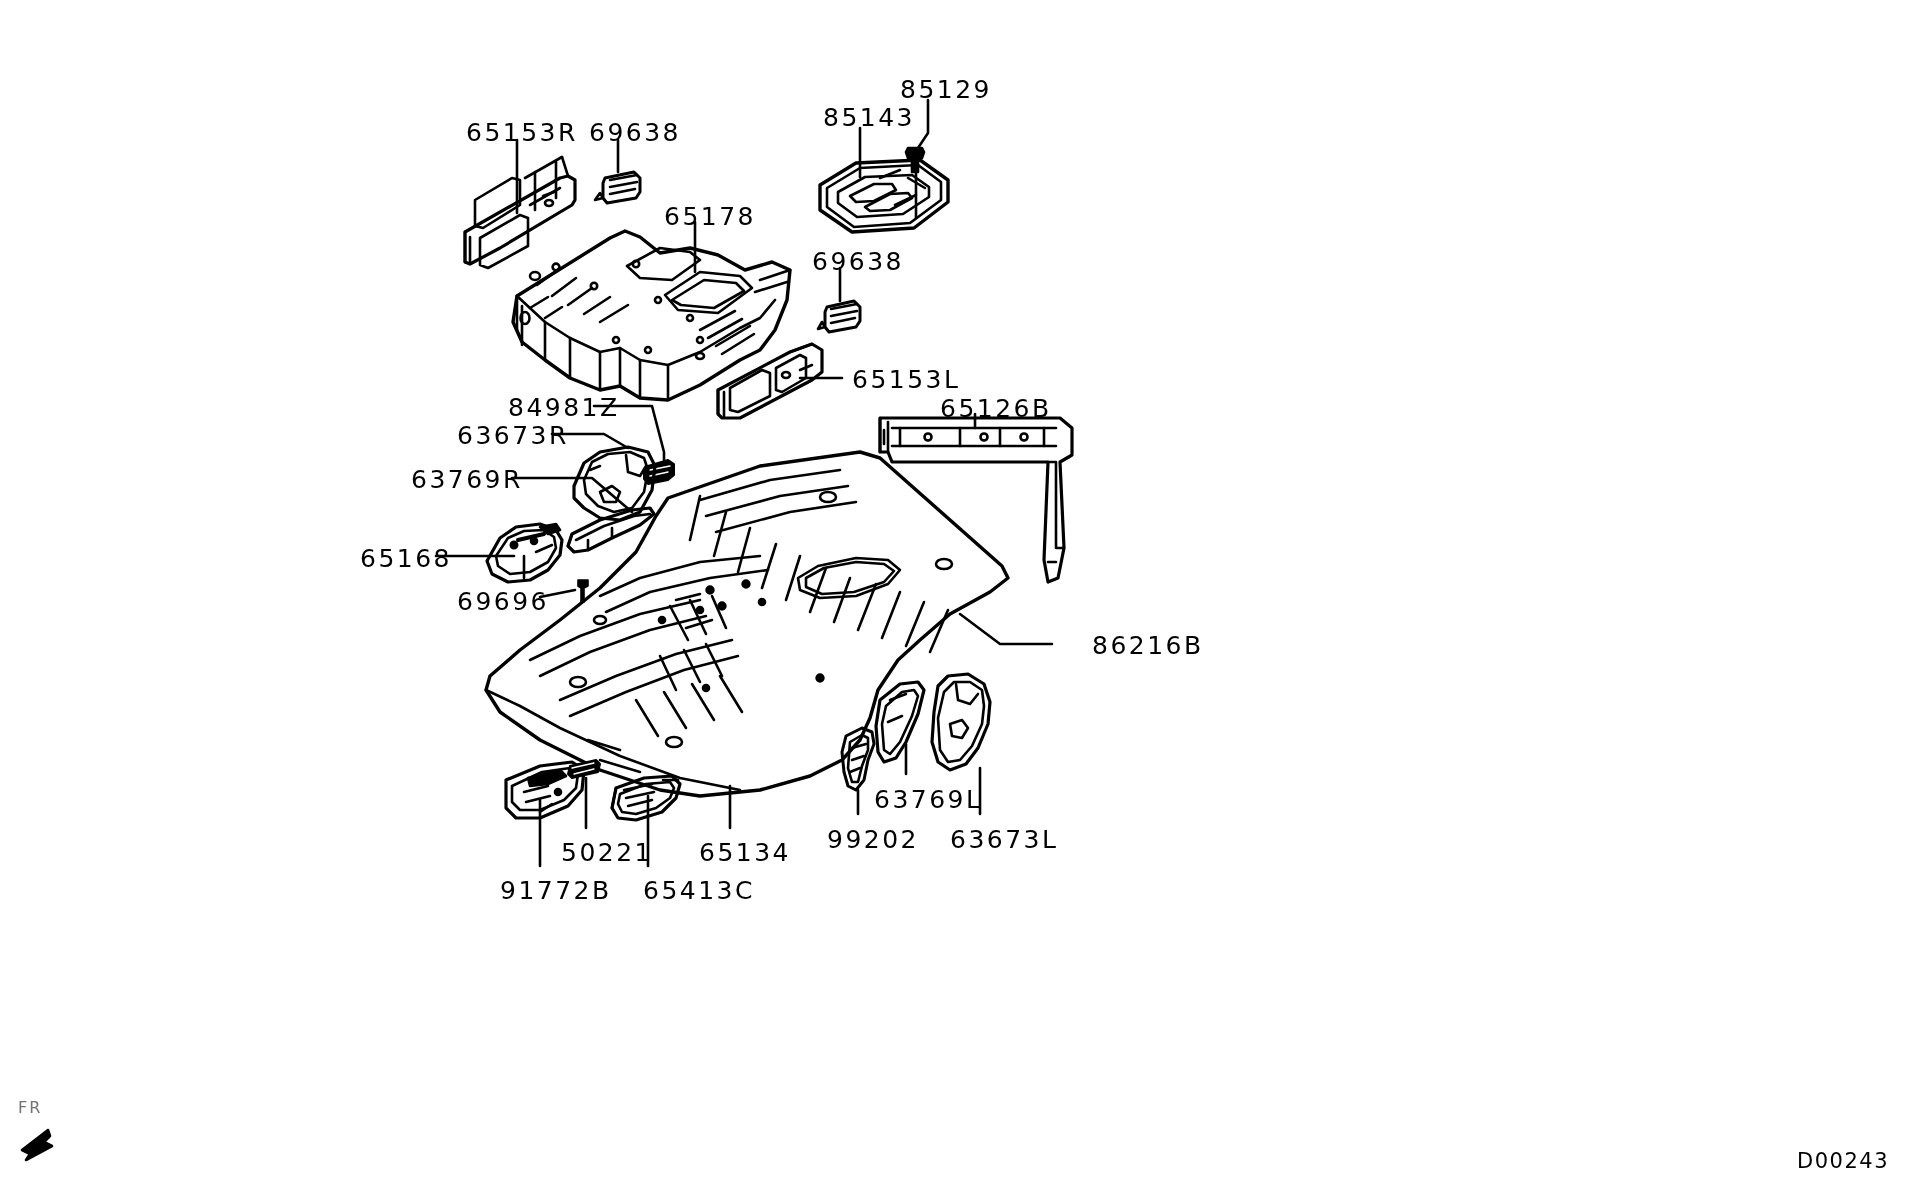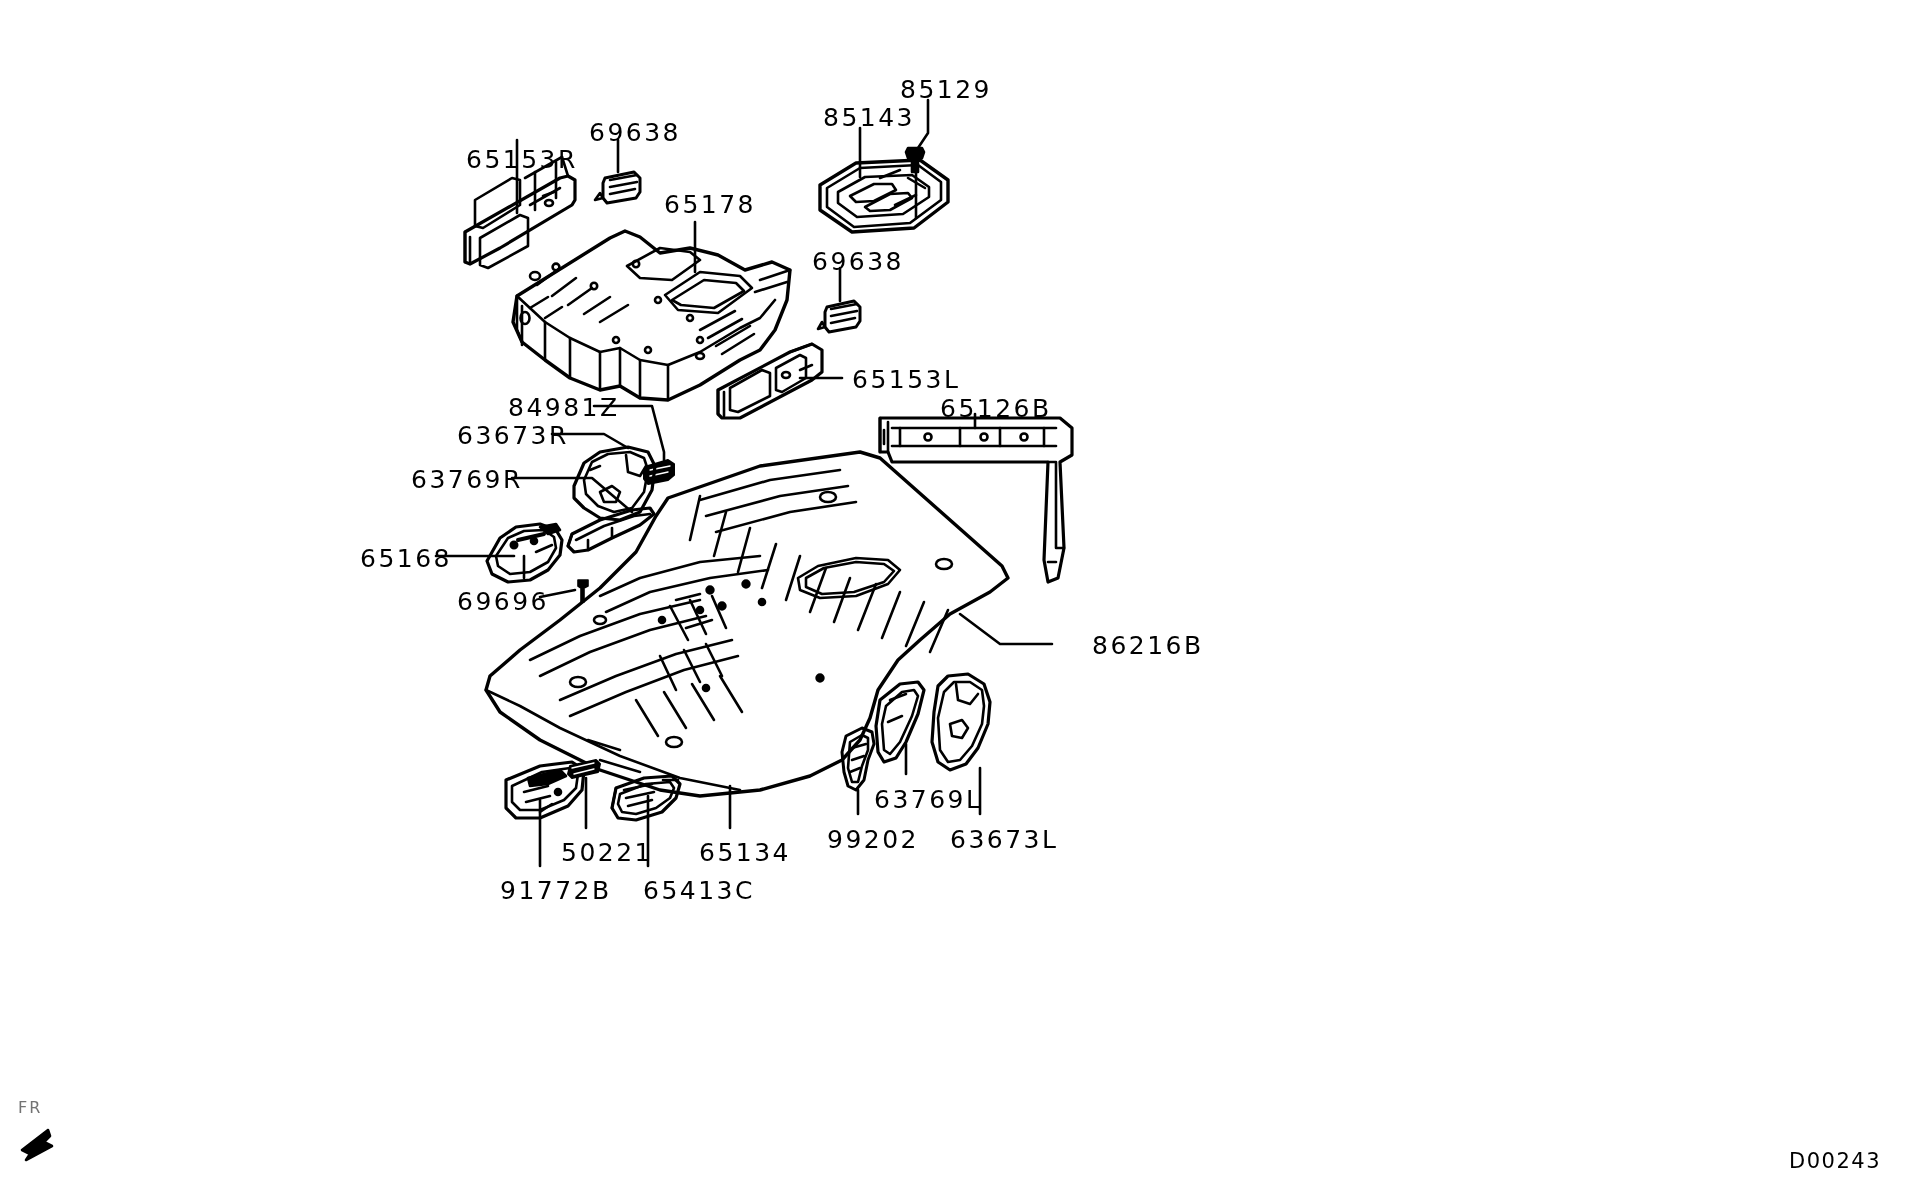--- a/index.html
+++ b/index.html
@@ -38,21 +38,21 @@
   .fr-text {
     position: absolute;
     left: 18px;
     top: 1098px;
     font-size: 16px;
     letter-spacing: 2px;
     color: #737373;
   }
   .code-text {
     position: absolute;
-    right: 26px;
+    right: 18px;
     bottom: 14px;
     font-size: 21px;
     letter-spacing: 1.5px;
     color: #000;
   }
 </style>
 </head>
 <body>
 
 <div id="stage">
@@ -404,25 +404,25 @@
         <path d="M648,866 L648,796"></path>
       </g>
 
       <g stroke-width="2.6">
         <path d="M48,1130 L22,1150 L30,1154 L26,1160 L52,1146 L44,1142 L50,1136 Z" fill="#000" stroke="#000"></path>
       </g>
 
     </g>
   </svg>
 
-  <div class="lbl" style="left:466px; top:120px;margin-top:27px;">65153R</div>
+  <div class="lbl" style="left:466px; top:120px;">65153R</div>
   <div class="lbl" style="left:589px; top:120px;">69638</div>
   <div class="lbl" style="left:823px; top:105px;">85143</div>
   <div class="lbl" style="left:900px; top:77px;">85129</div>
-  <div class="lbl" style="left:664px; top:192px;">65178</div>
+  <div class="lbl" style="left:664px; top:204px;">65178</div>
   <div class="lbl" style="left:812px; top:249px;">69638</div>
   <div class="lbl" style="left:852px; top:367px;">65153L</div>
   <div class="lbl" style="left:508px; top:395px;">84981Z</div>
   <div class="lbl" style="left:457px; top:423px;">63673R</div>
   <div class="lbl" style="left:411px; top:467px;">63769R</div>
   <div class="lbl" style="left:940px; top:396px;">65126B</div>
   <div class="lbl" style="left:352px; top:546px;margin-left:8px;">65168</div>
   <div class="lbl" style="left:457px; top:589px;">69696</div>
   <div class="lbl" style="left:1062px; top:633px;margin-left:30px;">86216B</div>
   <div class="lbl" style="left:874px; top:787px;">63769L</div>

